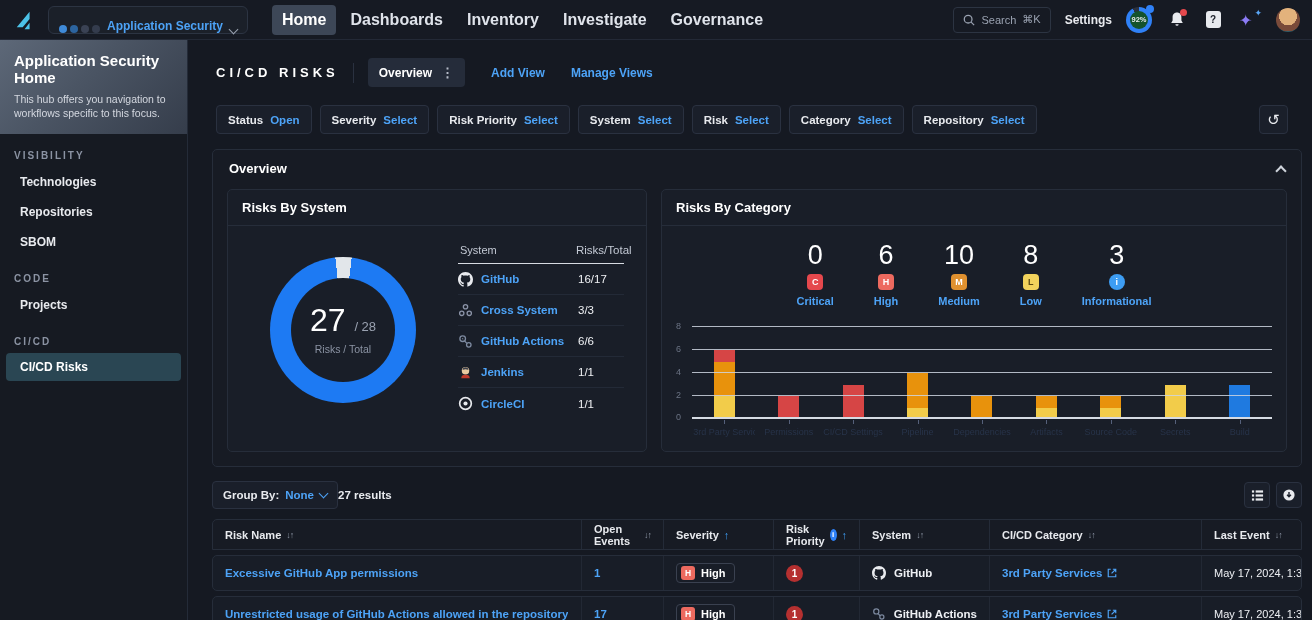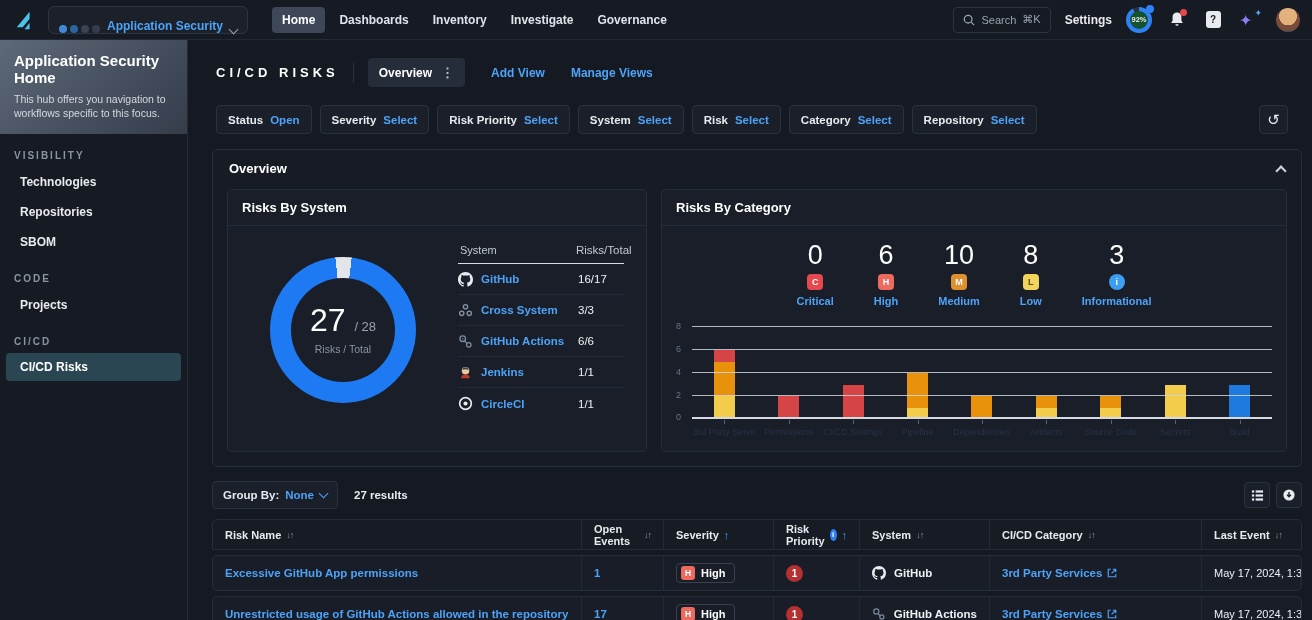--- a/index.html
+++ b/index.html
@@ -13,21 +13,21 @@
   .app-pill { display:flex; align-items:flex-end; gap:7px; border:1px solid #2c3442; background:#1b2029;
     border-radius:6px; height:28px; padding:0 10px; cursor:pointer; }
   .pill-dots { display:flex; gap:3px; }
   .pill-dots i { width:8px; height:8px; border-radius:50%; display:block; }
   .pill-dots i:nth-child(1){background:#3f8ad8;} .pill-dots i:nth-child(2){background:#2c649f;}
   .pill-dots i:nth-child(3){background:#3a4254;} .pill-dots i:nth-child(4){background:#343c4d;}
   .app-pill .label { color:#4da3f7; font-size:12px; font-weight:bold; }
   .chev { width:7px; height:7px; border-right:1.5px solid #9aa2b1; border-bottom:1.5px solid #9aa2b1;
     transform:rotate(45deg); margin-top:-3px; }
   .nav-items { display:flex; align-items:center; gap:4px; margin-left:14px; }
-  .nav-item { font-size:12px; font-weight:bold; color:#dfe3ea; padding:6px 10px; border-radius:4px; cursor:pointer; }
+  .nav-item { font-size:16px; font-weight:bold; color:#dfe3ea; padding:6px 10px; border-radius:4px; cursor:pointer; }
   .nav-item.active { background:#3d4757; color:#fff; }
   .nav-right { margin-left:auto; display:flex; align-items:center; gap:14px; }
   .searchbox { display:flex; align-items:center; gap:6px; border:1px solid #2c3442; border-radius:4px;
     height:26px; padding:0 9px; color:#9aa2b1; font-size:11px; cursor:text; }
   .settings { font-size:12px; font-weight:bold; }
   .score { position:relative; width:26px; height:26px; border-radius:50%;
     display:flex; align-items:center; justify-content:center; }
   .score .ring { position:absolute; inset:0; border-radius:50%; }
   .score .inner { position:absolute; inset:4px; border-radius:50%; background:#14532d;
     display:flex; align-items:center; justify-content:center; font-size:7.5px; font-weight:bold; }
@@ -117,21 +117,21 @@
   .gridline .ytick { position:absolute; left:-16px; top:-5px; font-size:9px; color:#6b7384; }
   .bars { position:absolute; inset:0; display:flex; justify-content:space-around; align-items:flex-end; }
   .bar-group { position:relative; width:62px; display:flex; flex-direction:column; align-items:center; height:100%; justify-content:flex-end; }
   .bar-stack { display:flex; flex-direction:column-reverse; width:21px; }
   .bar-labels { display:flex; justify-content:space-around; margin-top:8px; }
   .bar-cat { width:62px; text-align:center; font-size:9px; color:#273349; white-space:nowrap;
     overflow:hidden; }
   .bar-tickmark { position:absolute; bottom:-5px; width:1px; height:4px; background:#55607a; left:50%; }
 
   
-  .toolbar { display:flex; align-items:center; gap:16px; padding:14px 10px 0 24px; }
+  .toolbar { display:flex; align-items:center; padding:14px 10px 0 24px; }
   .groupby { display:flex; align-items:center; gap:6px; border:1px solid #2a3140; background:#1a1f2a;
     border-radius:4px; height:28px; padding:0 10px; cursor:pointer; }
   .groupby .g-label { font-size:11.5px; font-weight:bold; color:#e8eaee; }
   .groupby .g-value { font-size:11.5px; font-weight:bold; color:#4da3f7; }
   .groupby .chev { border-color:#4da3f7; }
   .results { font-size:11.5px; font-weight:bold; color:#e8eaee; }
   .tb-right { margin-left:auto; display:flex; gap:6px; }
   .sq-btn { width:26px; height:26px; border:1px solid #2a3140; border-radius:4px; background:#1a1f2a;
     display:flex; align-items:center; justify-content:center; cursor:pointer; }
 

